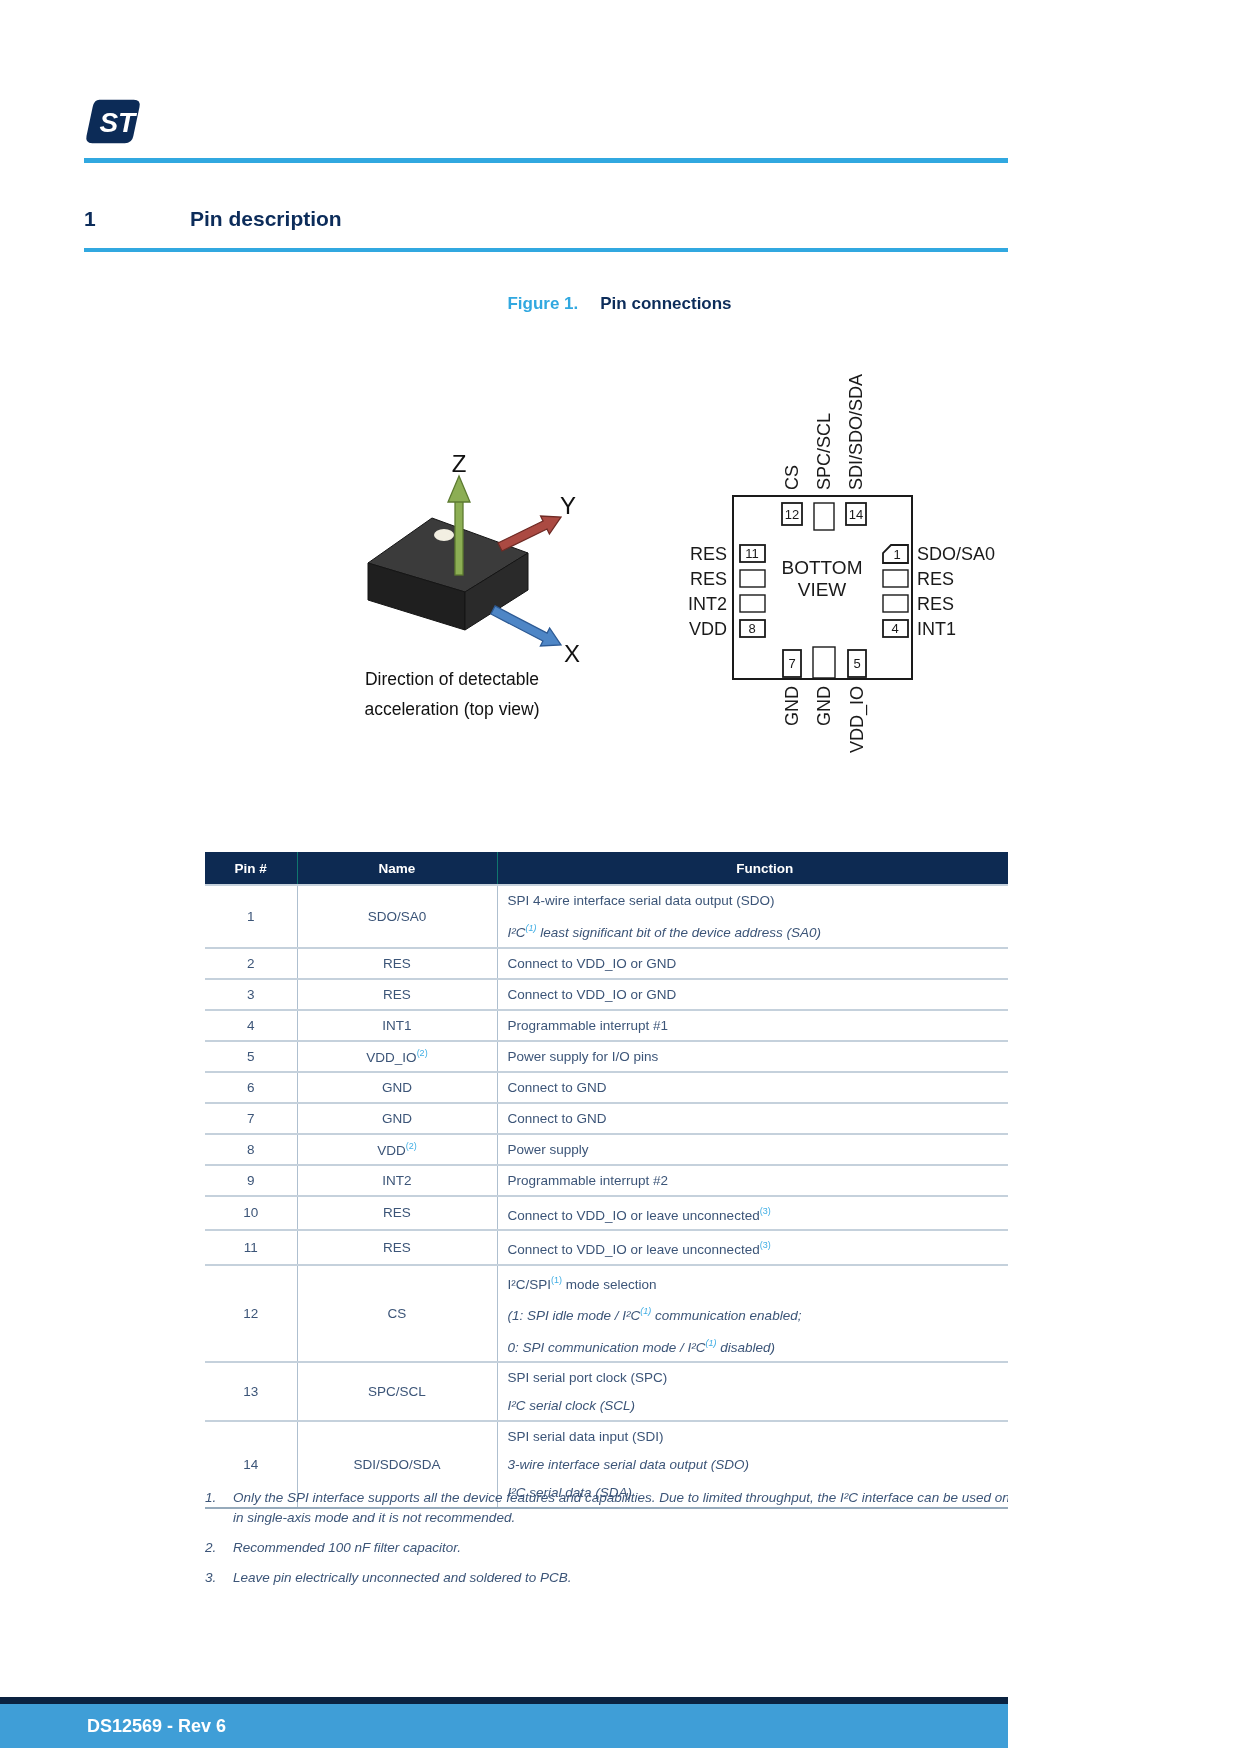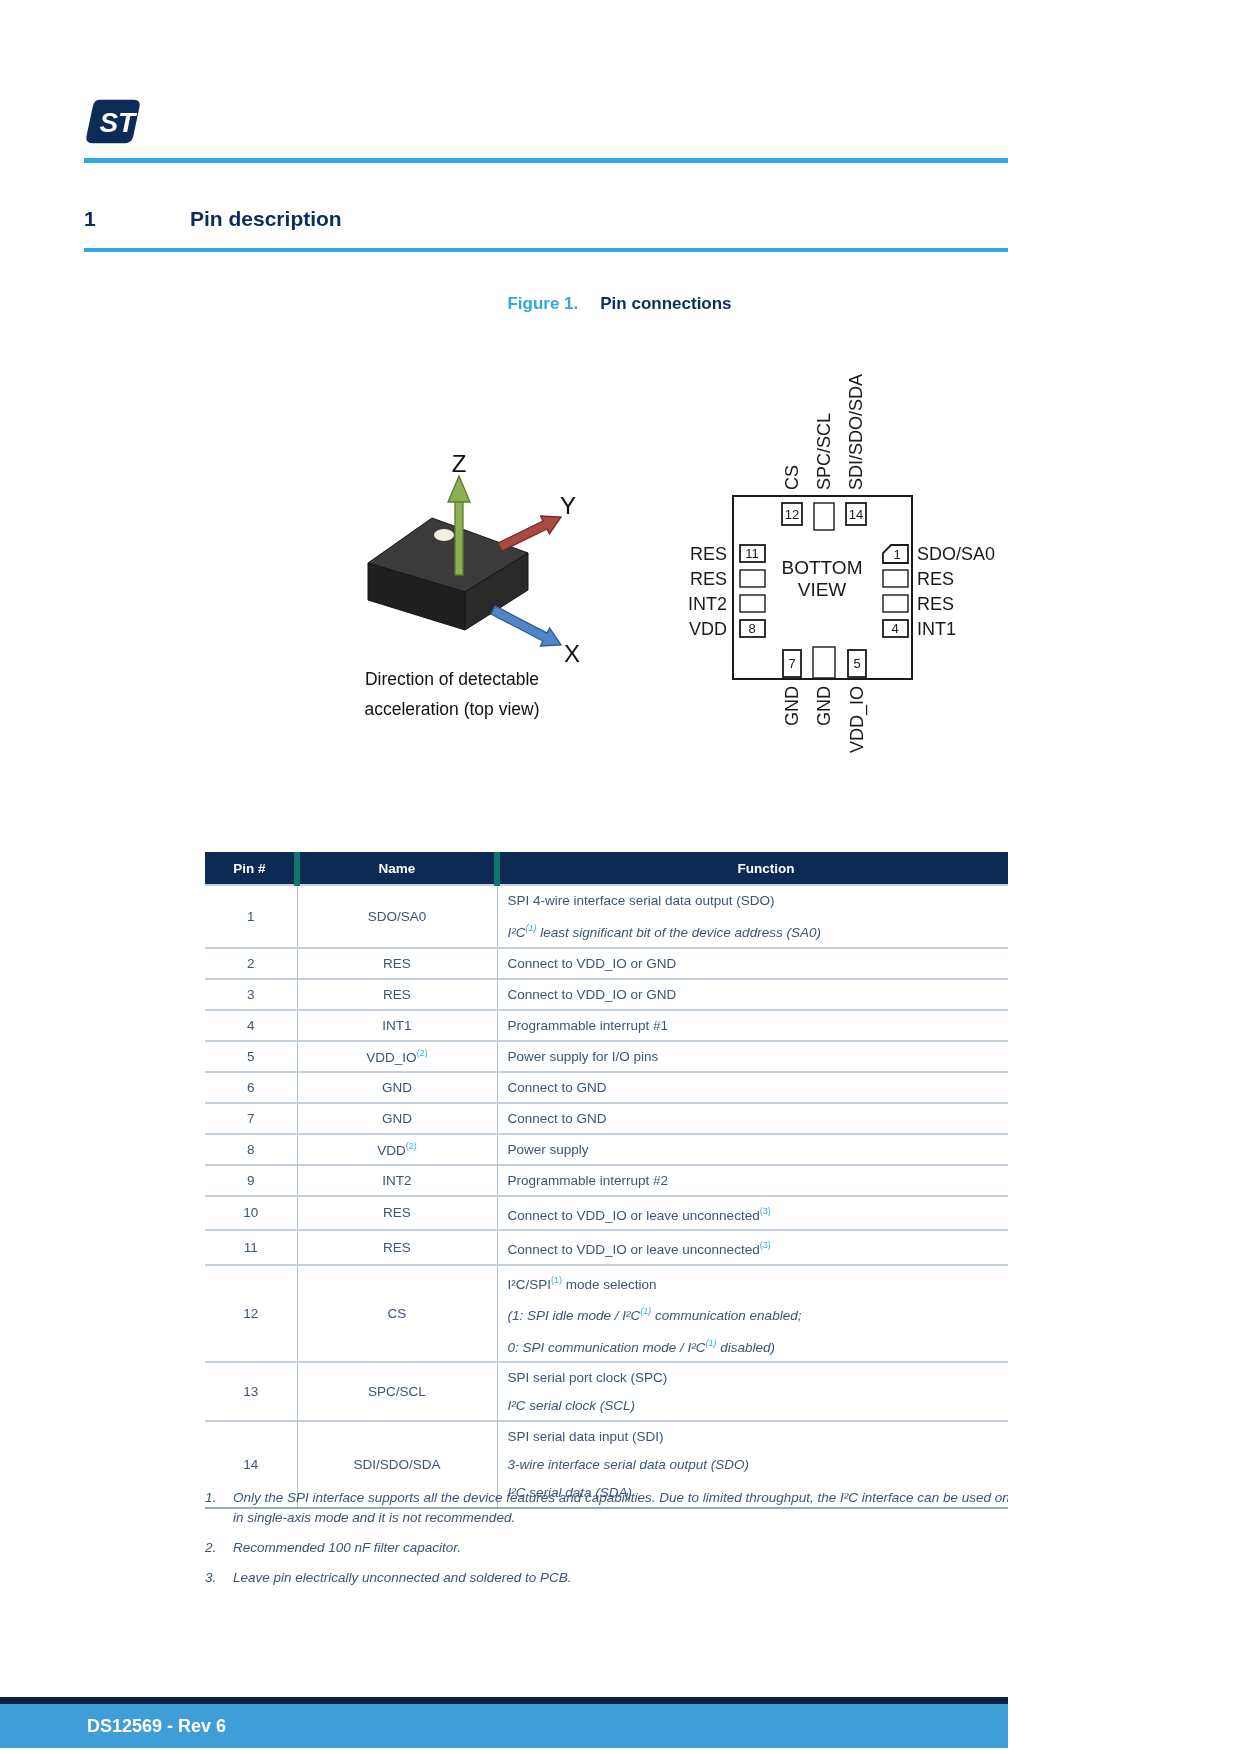--- a/index.html
+++ b/index.html
@@ -15,21 +15,21 @@
   
   .caption{font-size:17px;font-weight:bold;text-align:center;}
   .caption .cap-label{color:#31a8e0;margin-right:22px;}
   
   svg text{font-family:"Liberation Sans",sans-serif;}
   .chip-caption{font-size:17.5px;color:#111;text-align:center;line-height:30px;}
   
   table.pintab{border-collapse:collapse;table-layout:fixed;width:827px;
                font-size:13.5px;color:#3c5578;}
   table.pintab th{background:#0d2a52;color:#fff;font-weight:bold;height:32px;
-                  border-right:6px solid #0f766e;padding:0 8px;}
+                  border-right:1px solid #0f766e;padding:0 8px;}
   table.pintab th:last-child{border-right:none;}
   table.pintab td{border-right:1px solid #aebfcf;padding:6px 10px;vertical-align:middle;}
   table.pintab td:last-child{border-right:none;}
   table.pintab tbody tr{border-top:2px solid #c5d1dc;}
   table.pintab tbody{border-bottom:2px solid #96aabb;}
   .c-pin,.c-name{text-align:center;}
   .c-func{text-align:left;}
   .fline{line-height:17px;}
   .fline + .fline{margin-top:11px;font-style:italic;}
   sup.fn-ref{color:#41aee4;font-size:9px;}

